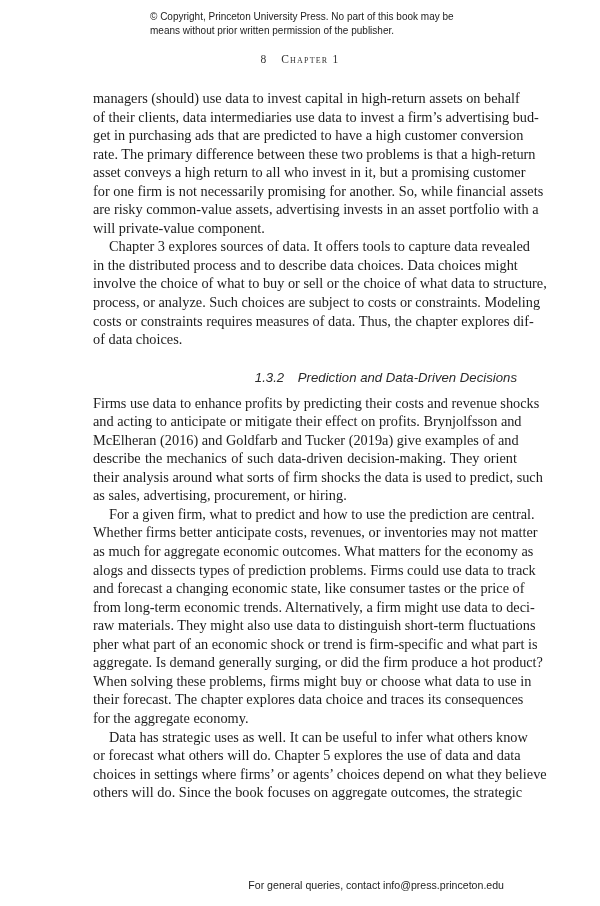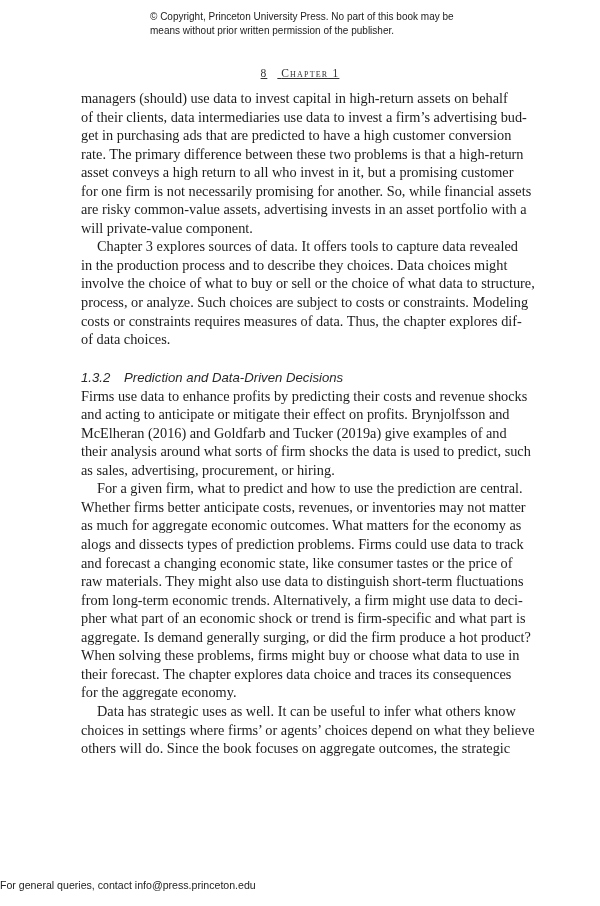--- a/index.html
+++ b/index.html
@@ -23,33 +23,32 @@
       font-size: 10px;
       line-height: 14px;
       color: #222;
       margin-left: 20px;
     }
     .copyright div { white-space: nowrap; }
     .running-head {
       position: absolute;
       left: 0;
       width: 600px;
-      top: 67px;
+      top: 53px;
       text-align: center;
       font-family: "Liberation Serif", serif;
       font-size: 11.5px;
       letter-spacing: 1px;
       color: #333;
-      text-decoration: underline;
     }
     .running-head .page-num { margin-right: 10px; }
     .running-head .chap { font-variant: small-caps; letter-spacing: 1.2px; }
     .body {
       position: absolute;
-      left: 81px;
+      left: 93px;
       top: 89px;
       width: 424px;
       font-family: "Liberation Serif", serif;
       font-size: 14.3px;
       line-height: 18.55px;
       color: #1c1c1c;
     }
     .body .line {
       display: block;
       white-space: nowrap;
@@ -59,33 +58,33 @@
     }
     .body .line.last {
       text-align-last: left;
     }
     .body .line.indent { padding-left: 16px; }
     .para { margin: 0; }
     .heading {
       font-family: "Liberation Sans", sans-serif;
       font-style: italic;
       font-size: 13.2px;
-      text-align: left;
+      text-align: right;
       color: #2a2a2a;
-      margin: 20px 0 0 0;
+      margin: 20px 0 7px 0;
       height: 18px;
       line-height: 18px;
     }
     .heading .num { margin-right: 10px; }
     .footer {
       position: absolute;
       left: 0;
-      width: 600px;
+      width: 504px;
       top: 879px;
-      text-align: left;
+      text-align: right;
       font-family: "Liberation Sans", sans-serif;
       font-size: 10.6px;
       color: #222;
     }
   </style>
 </head>
 <body>
 
 <div class="copyright">
   <div>© Copyright, Princeton University Press. No part of this book may be</div>
@@ -105,56 +104,58 @@
     <span class="line">get in purchasing ads that are predicted to have a high customer conversion</span>
     <span class="line">rate. The primary difference between these two problems is that a high-return</span>
     <span class="line">asset conveys a high return to all who invest in it, but a promising customer</span>
     <span class="line">for one firm is not necessarily promising for another. So, while financial assets</span>
     <span class="line">are risky common-value assets, advertising invests in an asset portfolio with a</span>
     <span class="line last">will private-value component.</span>
   </div>
 
   <div class="para">
     <span class="line indent">Chapter 3 explores sources of data. It offers tools to capture data revealed</span>
-    <span class="line">in the production process and to describe they choices. Data choices might</span>
+    <span class="line">in the distributed process and to describe data choices. Data choices might</span>
     <span class="line">involve the choice of what to buy or sell or the choice of what data to structure,</span>
     <span class="line">process, or analyze. Such choices are subject to costs or constraints. Modeling</span>
     <span class="line">costs or constraints requires measures of data. Thus, the chapter explores dif-</span>
     <span class="line last">of data choices.</span>
   </div>
 
   <div class="heading">
     <span class="num">1.3.2</span>
     <span>Prediction and Data-Driven Decisions</span>
   </div>
 
   <div class="para">
     <span class="line">Firms use data to enhance profits by predicting their costs and revenue shocks</span>
     <span class="line">and acting to anticipate or mitigate their effect on profits. Brynjolfsson and</span>
     <span class="line">McElheran (2016) and Goldfarb and Tucker (2019a) give examples of and</span>
+    <span class="line">describe the mechanics of such data-driven decision-making. They orient</span>
     <span class="line">their analysis around what sorts of firm shocks the data is used to predict, such</span>
     <span class="line last">as sales, advertising, procurement, or hiring.</span>
   </div>
 
   <div class="para">
     <span class="line indent">For a given firm, what to predict and how to use the prediction are central.</span>
     <span class="line">Whether firms better anticipate costs, revenues, or inventories may not matter</span>
     <span class="line">as much for aggregate economic outcomes. What matters for the economy as</span>
     <span class="line">alogs and dissects types of prediction problems. Firms could use data to track</span>
     <span class="line">and forecast a changing economic state, like consumer tastes or the price of</span>
+    <span class="line">from long-term economic trends. Alternatively, a firm might use data to deci-</span>
     <span class="line">raw materials. They might also use data to distinguish short-term fluctuations</span>
-    <span class="line">from long-term economic trends. Alternatively, a firm might use data to deci-</span>
     <span class="line">pher what part of an economic shock or trend is firm-specific and what part is</span>
     <span class="line">aggregate. Is demand generally surging, or did the firm produce a hot product?</span>
     <span class="line">When solving these problems, firms might buy or choose what data to use in</span>
     <span class="line">their forecast. The chapter explores data choice and traces its consequences</span>
     <span class="line last">for the aggregate economy.</span>
   </div>
 
   <div class="para">
     <span class="line indent">Data has strategic uses as well. It can be useful to infer what others know</span>
+    <span class="line">or forecast what others will do. Chapter 5 explores the use of data and data</span>
     <span class="line">choices in settings where firms’ or agents’ choices depend on what they believe</span>
     <span class="line">others will do. Since the book focuses on aggregate outcomes, the strategic</span>
   </div>
 
 </div>
 
 <div class="footer">For general queries, contact info@press.princeton.edu</div>
 
 </body></html>

